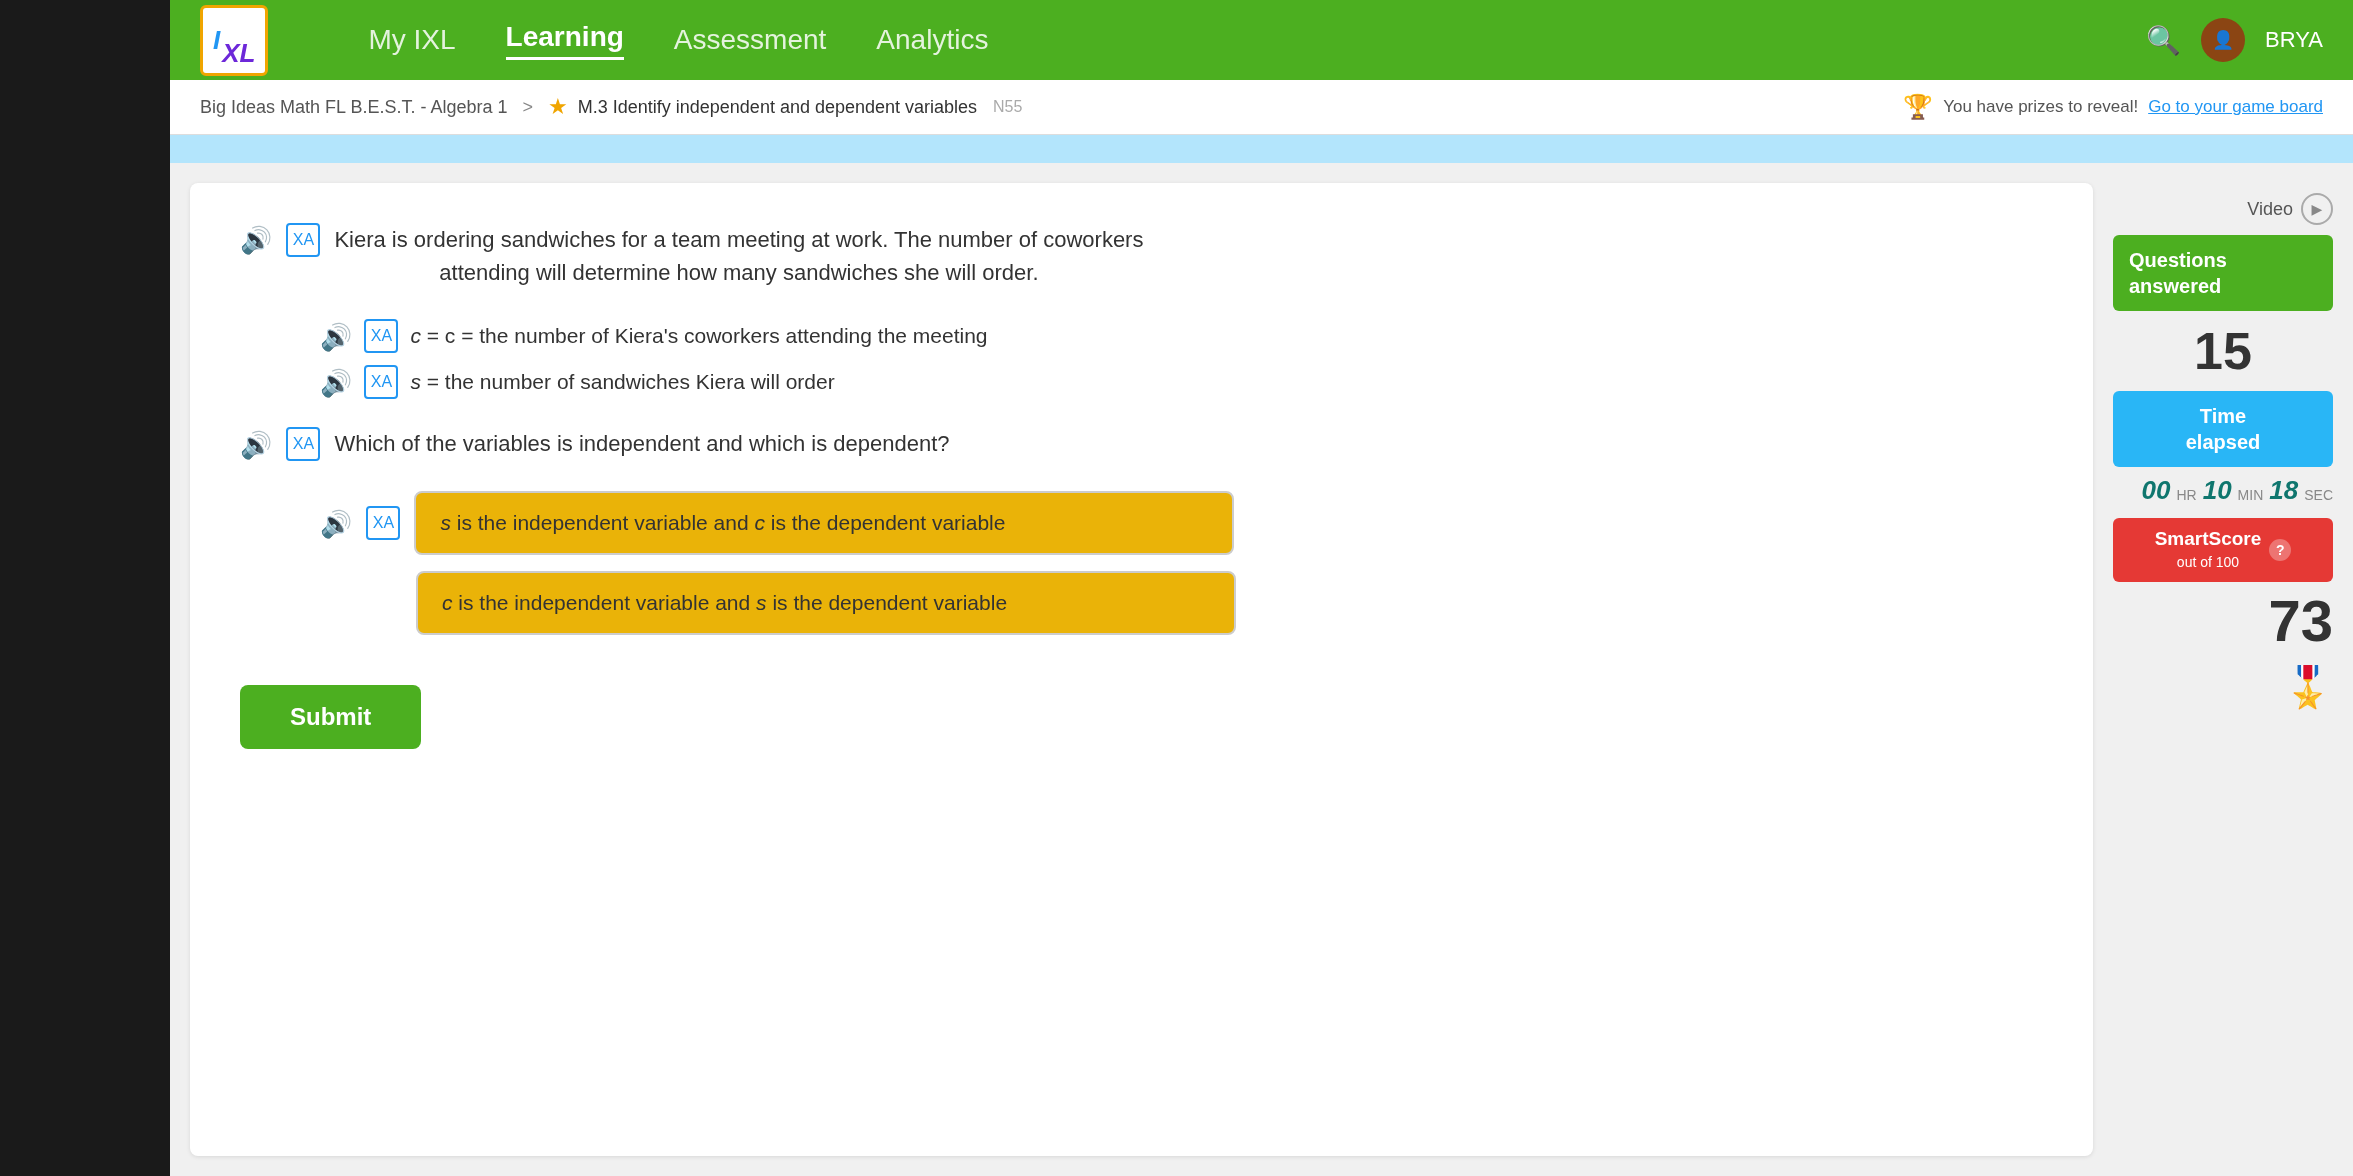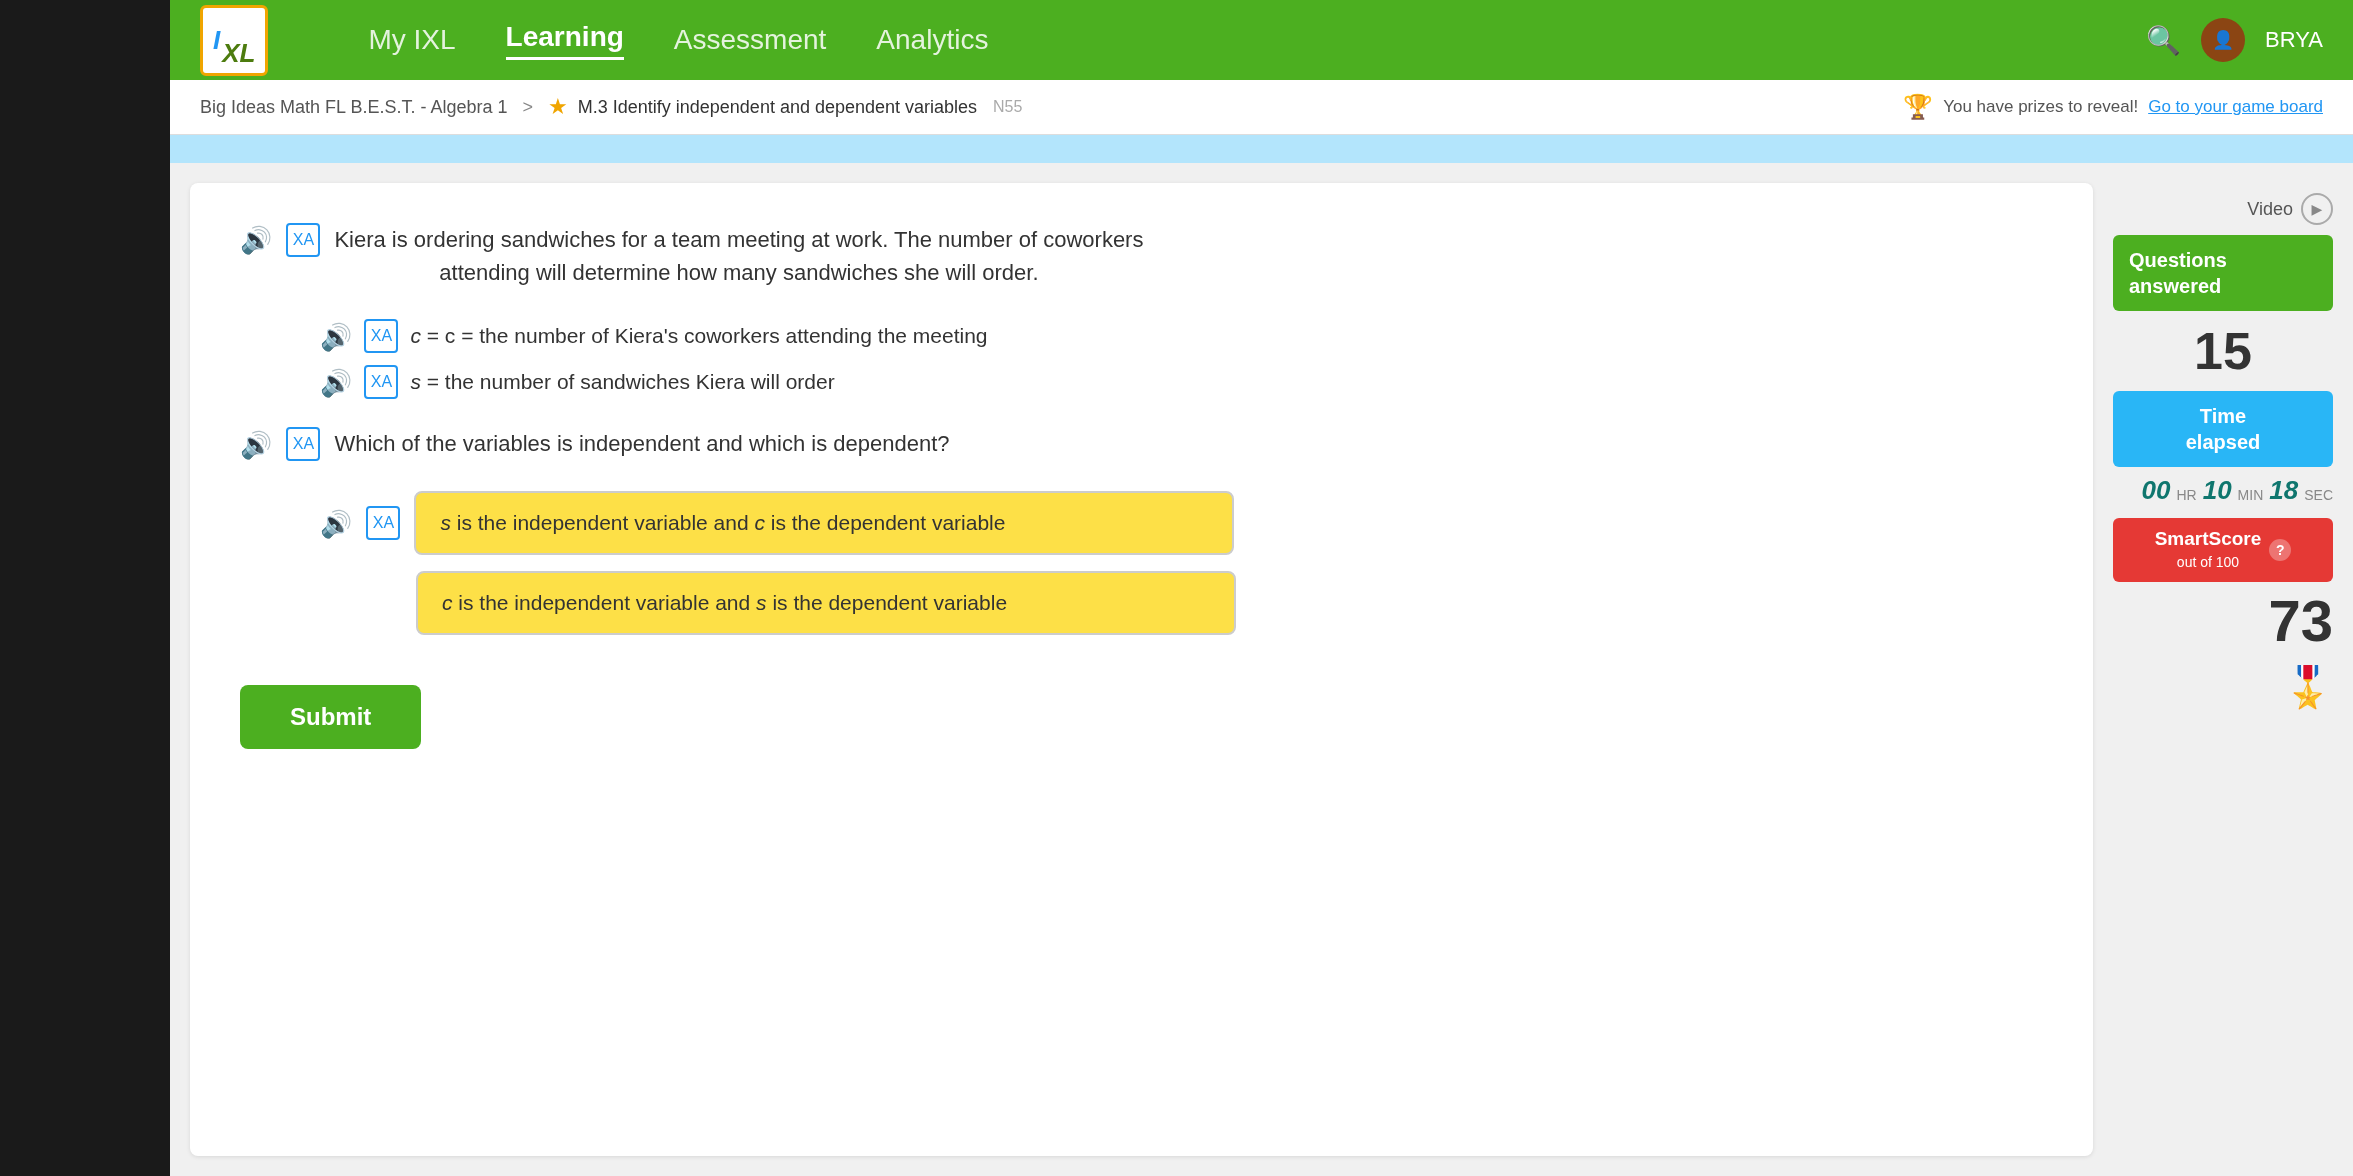--- a/index.html
+++ b/index.html
@@ -42,21 +42,21 @@
       align-items: center;
       gap: 2px;
     }
     .logo-i {
       color: #2196F3;
       font-weight: 900;
       font-size: 26px;
       font-style: italic;
     }
     .logo-xl {
-      color: #4d7c0f;
+      color: #6d28d9;
       font-weight: 900;
       font-size: 26px;
       font-style: italic;
       margin-top: 26px;
     }
     .nav-links {
       display: flex;
       gap: 50px;
       margin-left: 60px;
       align-items: center;
@@ -259,21 +259,21 @@
       gap: 14px;
     }
     .answer-option {
       flex: 1;
       border: 2px solid #ccc;
       border-radius: 8px;
       padding: 18px 24px;
       font-size: 21px;
       color: #333;
       cursor: pointer;
-      background: #fde047;
+      background: #eab308;
       max-width: 820px;
     }
 
     
     .submit-section {
       margin-top: 50px;
       margin-left: 0;
     }
     .submit-btn {
       background: #4caf20;

